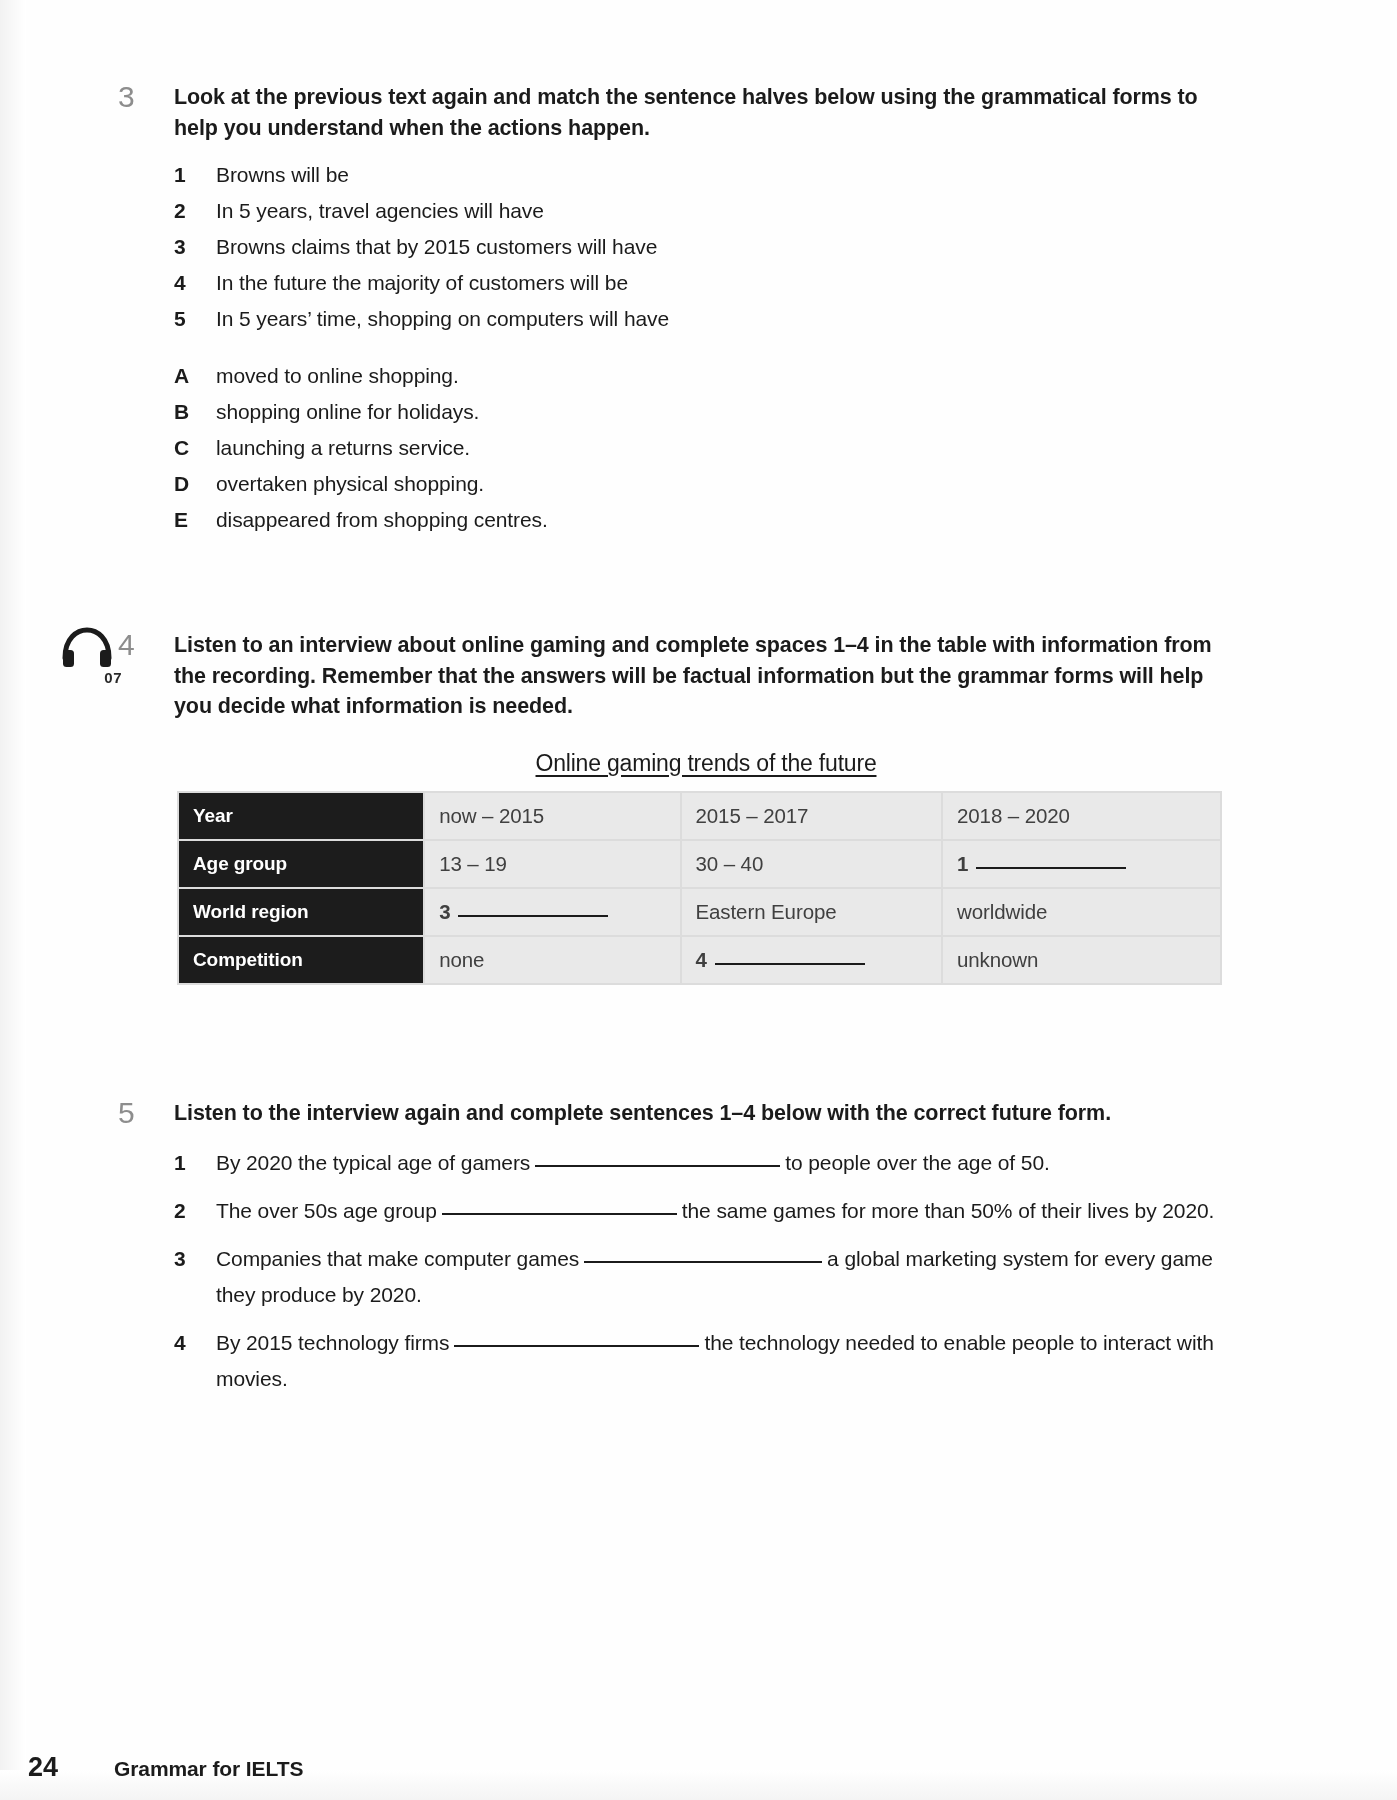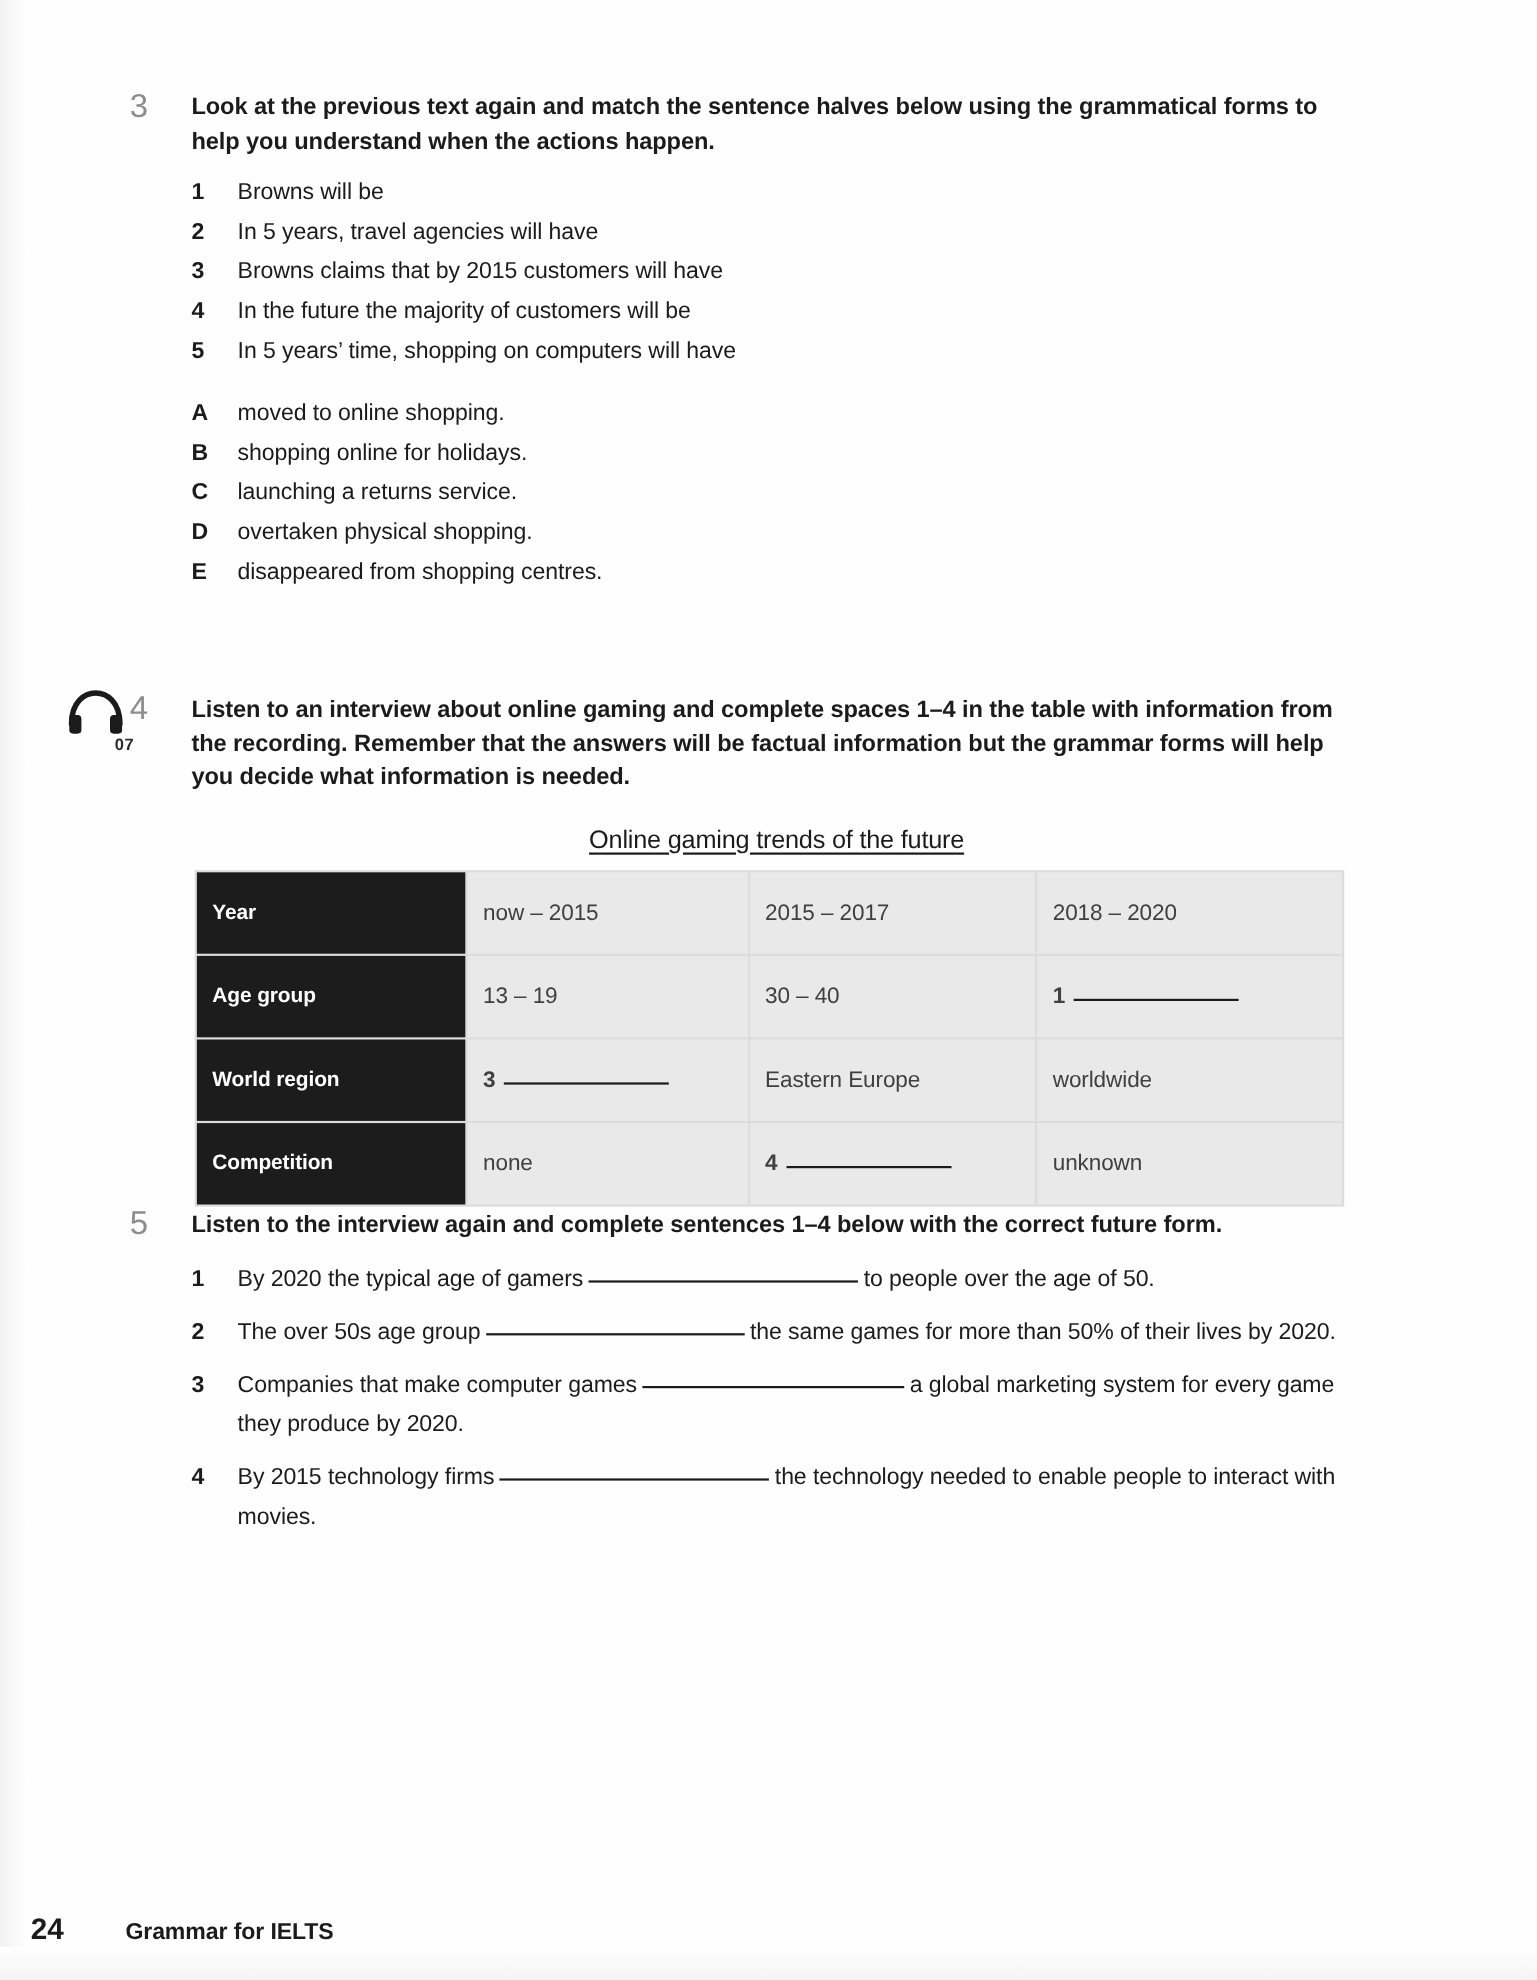--- a/index.html
+++ b/index.html
@@ -109,21 +109,21 @@
   }
   .gaming-table {
     border-collapse: separate;
     border-spacing: 2px;
     width: 1045px;
     margin-left: 3px;
     background: #dcdcdc;
     table-layout: fixed;
   }
   .gaming-table td {
-    padding: 24px 14px;
+    padding: 10px 14px;
     font-size: 20.5px;
     height: 26px;
     vertical-align: middle;
     letter-spacing: -0.1px;
   }
   .gaming-table td.rowhead {
     background: #1c1c1c;
     color: #ffffff;
     font-weight: bold;
     font-size: 19px;
@@ -152,21 +152,21 @@
     display: inline-block;
     border-bottom: 2px solid #1b1b1b;
     vertical-align: 3px;
     margin: 0 5px;
   }
 
   
   .footer {
     position: absolute;
     left: 28px;
-    bottom: 30px;
+    bottom: 17px;
     display: flex;
     align-items: baseline;
   }
   .footer .pagenum {
     font-size: 27px;
     font-weight: bold;
     color: #1b1b1b;
     width: 86px;
   }
   .footer .booktitle {

